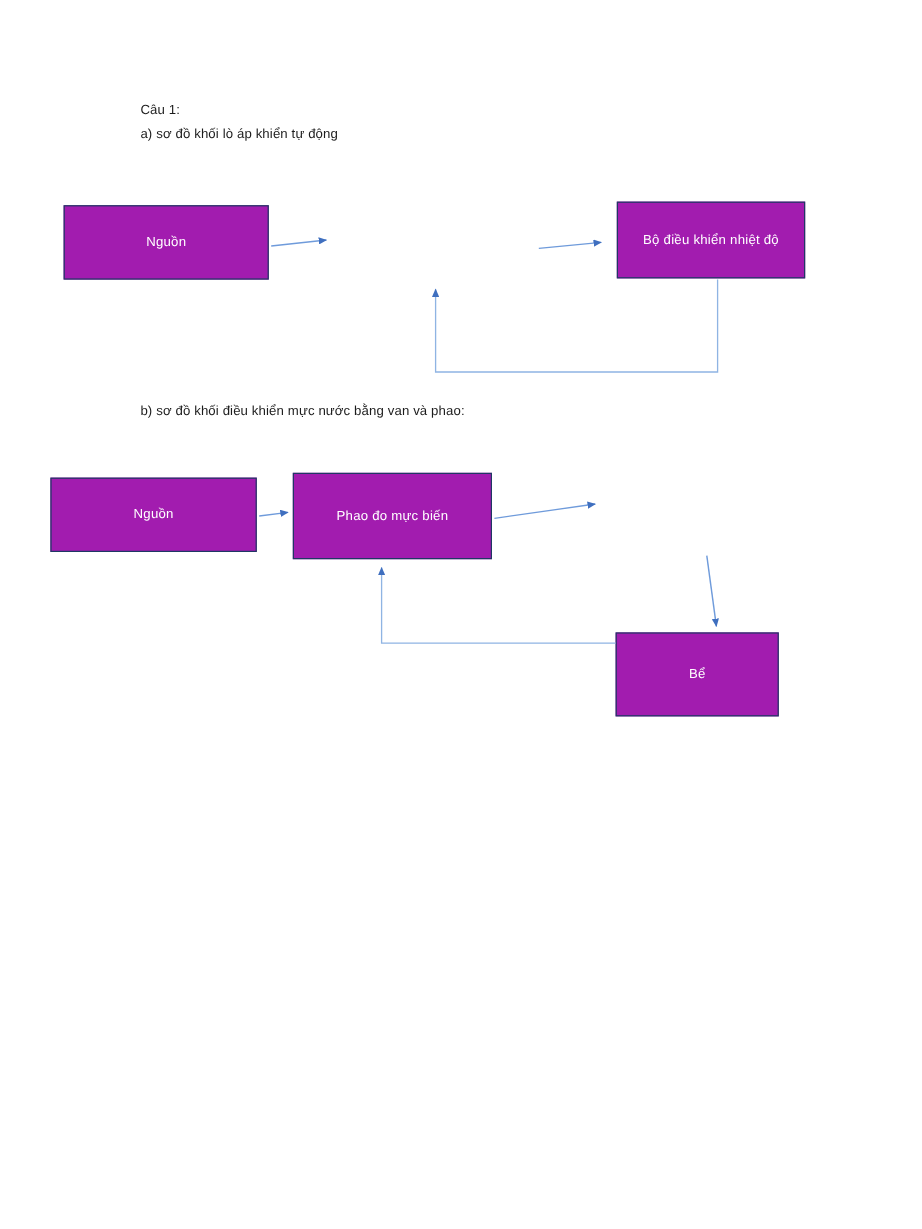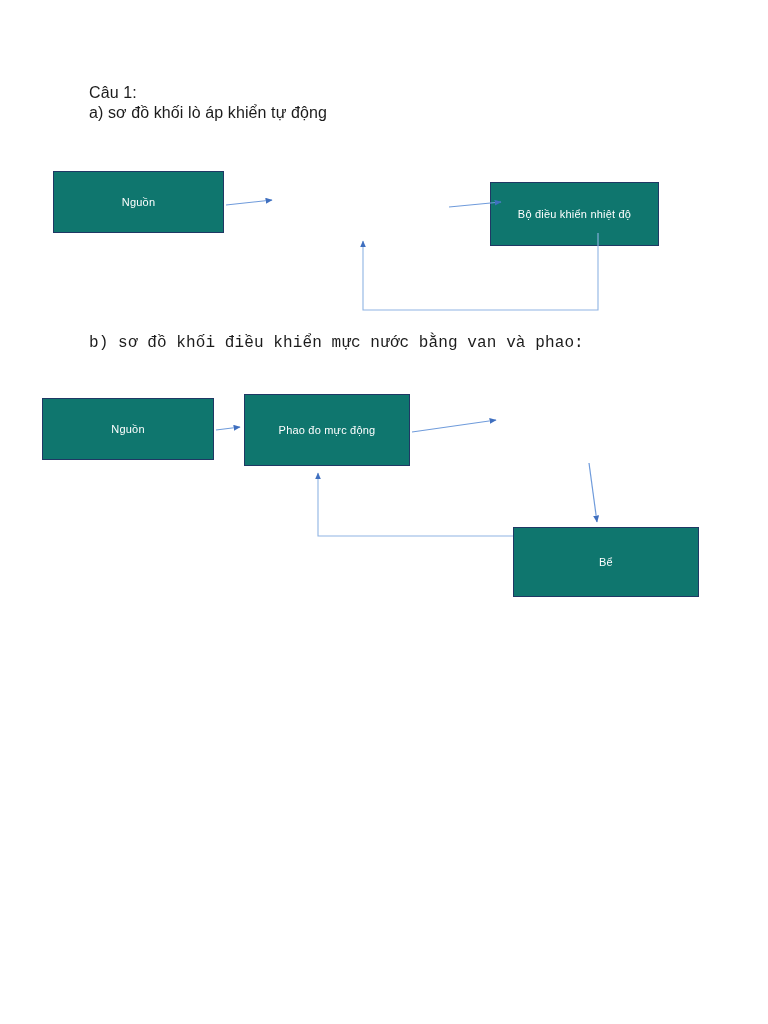--- a/index.html
+++ b/index.html
@@ -15,55 +15,56 @@
     font-family: "Liberation Sans", sans-serif;
     color: #1a1a1a;
   }
   .page {
     position: absolute;
     inset: 0;
     background: #ffffff;
   }
   .text-line {
     position: absolute;
-    font-size: 16px;
+    font-size: 11px;
     line-height: 15px;
     color: #1c1c1c;
     white-space: nowrap;
     letter-spacing: 0.1px;
+    margin-left: 28px;
   }
   .t-cau1      { left: 89px;  top: 85px; }
   .t-a-label   { left: 89px;  top: 105px; }
-  .t-b-label   { left: 89px;  top: 336px; font-family: Liberation Mono, monospace; }
+  .t-b-label   { left: 89px;  top: 336px; }
 
   .node {
     position: absolute;
-    background: #0f766e;
+    background: #a21caf;
     border: 1.2px solid #1F3864;
     box-sizing: border-box;
     display: flex;
     align-items: center;
     justify-content: center;
     color: #ffffff;
     font-size: 11px;
     letter-spacing: 0.2px;
     text-align: center;
     line-height: 14px;
   }
 
   
   .a-nguon   { left: 53px;  top: 171px; width: 171px; height: 62px; }
   .a-cambien { left: 277px; top: 168px; width: 170px; height: 66px; }
-  .a-bodk    { left: 490px; top: 168px; width: 169px; height: 64px; margin-top: 14px; }
+  .a-bodk    { left: 514px; top: 168px; width: 157px; height: 64px; }
 
   
   .b-nguon  { left: 42px;  top: 398px; width: 172px; height: 62px; }
   .b-phao   { left: 244px; top: 394px; width: 166px; height: 72px; }
   .b-bodkv  { left: 500px; top: 392px; width: 164px; height: 70px; }
-  .b-be     { left: 513px; top: 527px; width: 186px; height: 70px; }
+  .b-be     { left: 513px; top: 527px; width: 136px; height: 70px; }
 
   .connector-layer {
     position: absolute;
     left: 0;
     top: 0;
     width: 768px;
     height: 1024px;
     pointer-events: none;
   }
 </style>
@@ -78,21 +79,21 @@
 
   <div class="text-line t-b-label">b) sơ đồ khối điều khiển mực nước bằng van và phao:</div>
 
   <div class="node a-nguon">Nguồn</div>
 
 
   <div class="node a-bodk">Bộ điều khiển nhiệt độ</div>
 
   <div class="node b-nguon">Nguồn</div>
 
-  <div class="node b-phao">Phao đo mực động</div>
+  <div class="node b-phao">Phao đo mực biến</div>
 
 
   <div class="node b-be">Bể</div>
 
   <svg class="connector-layer" viewBox="0 0 768 1024">
     <defs>
       <marker id="arrowhead" markerWidth="7" markerHeight="6" refX="6.4" refY="3" orient="auto" markerUnits="userSpaceOnUse">
         <path d="M0,0 L7,3 L0,6 Z" fill="#3F6FBF"></path>
       </marker>
     </defs>

